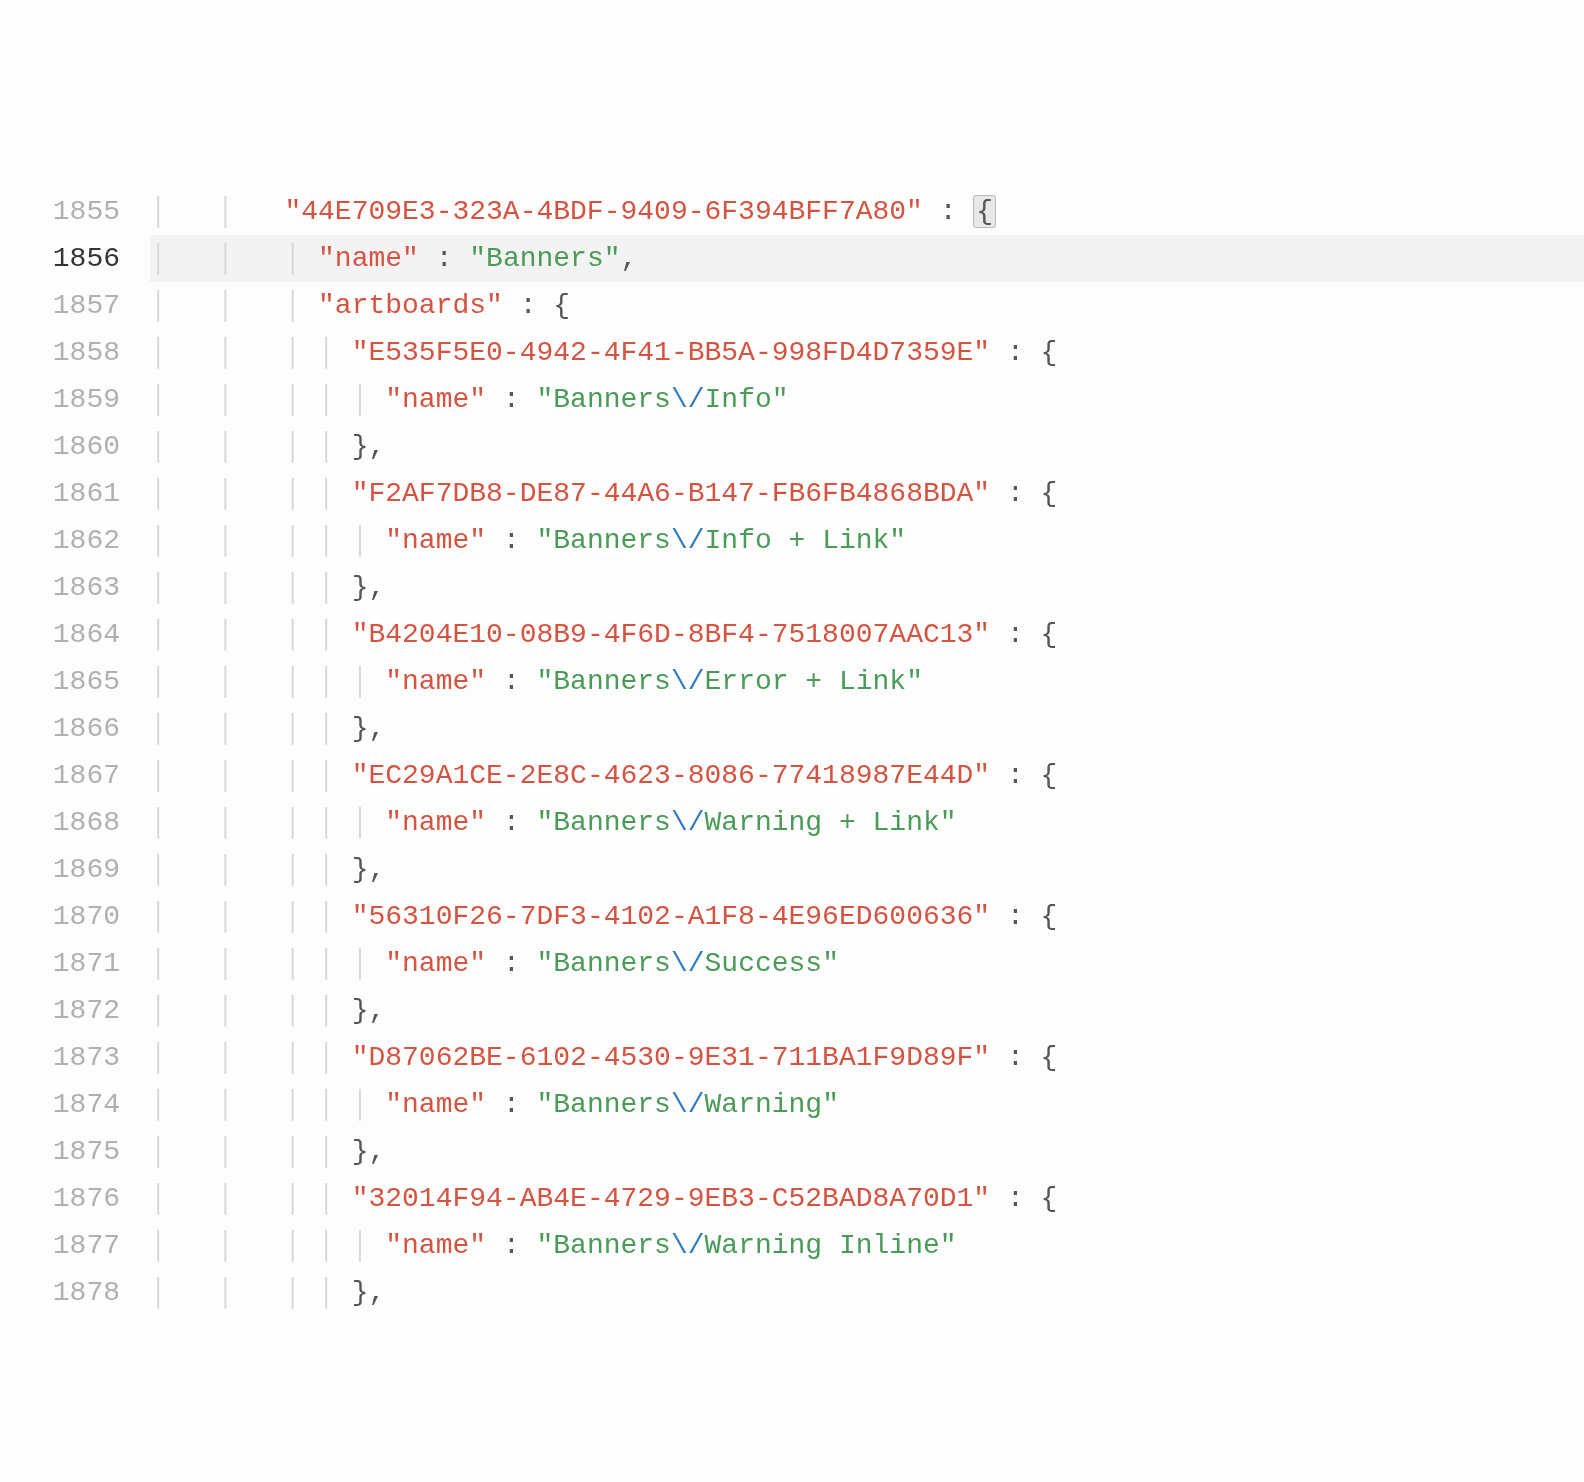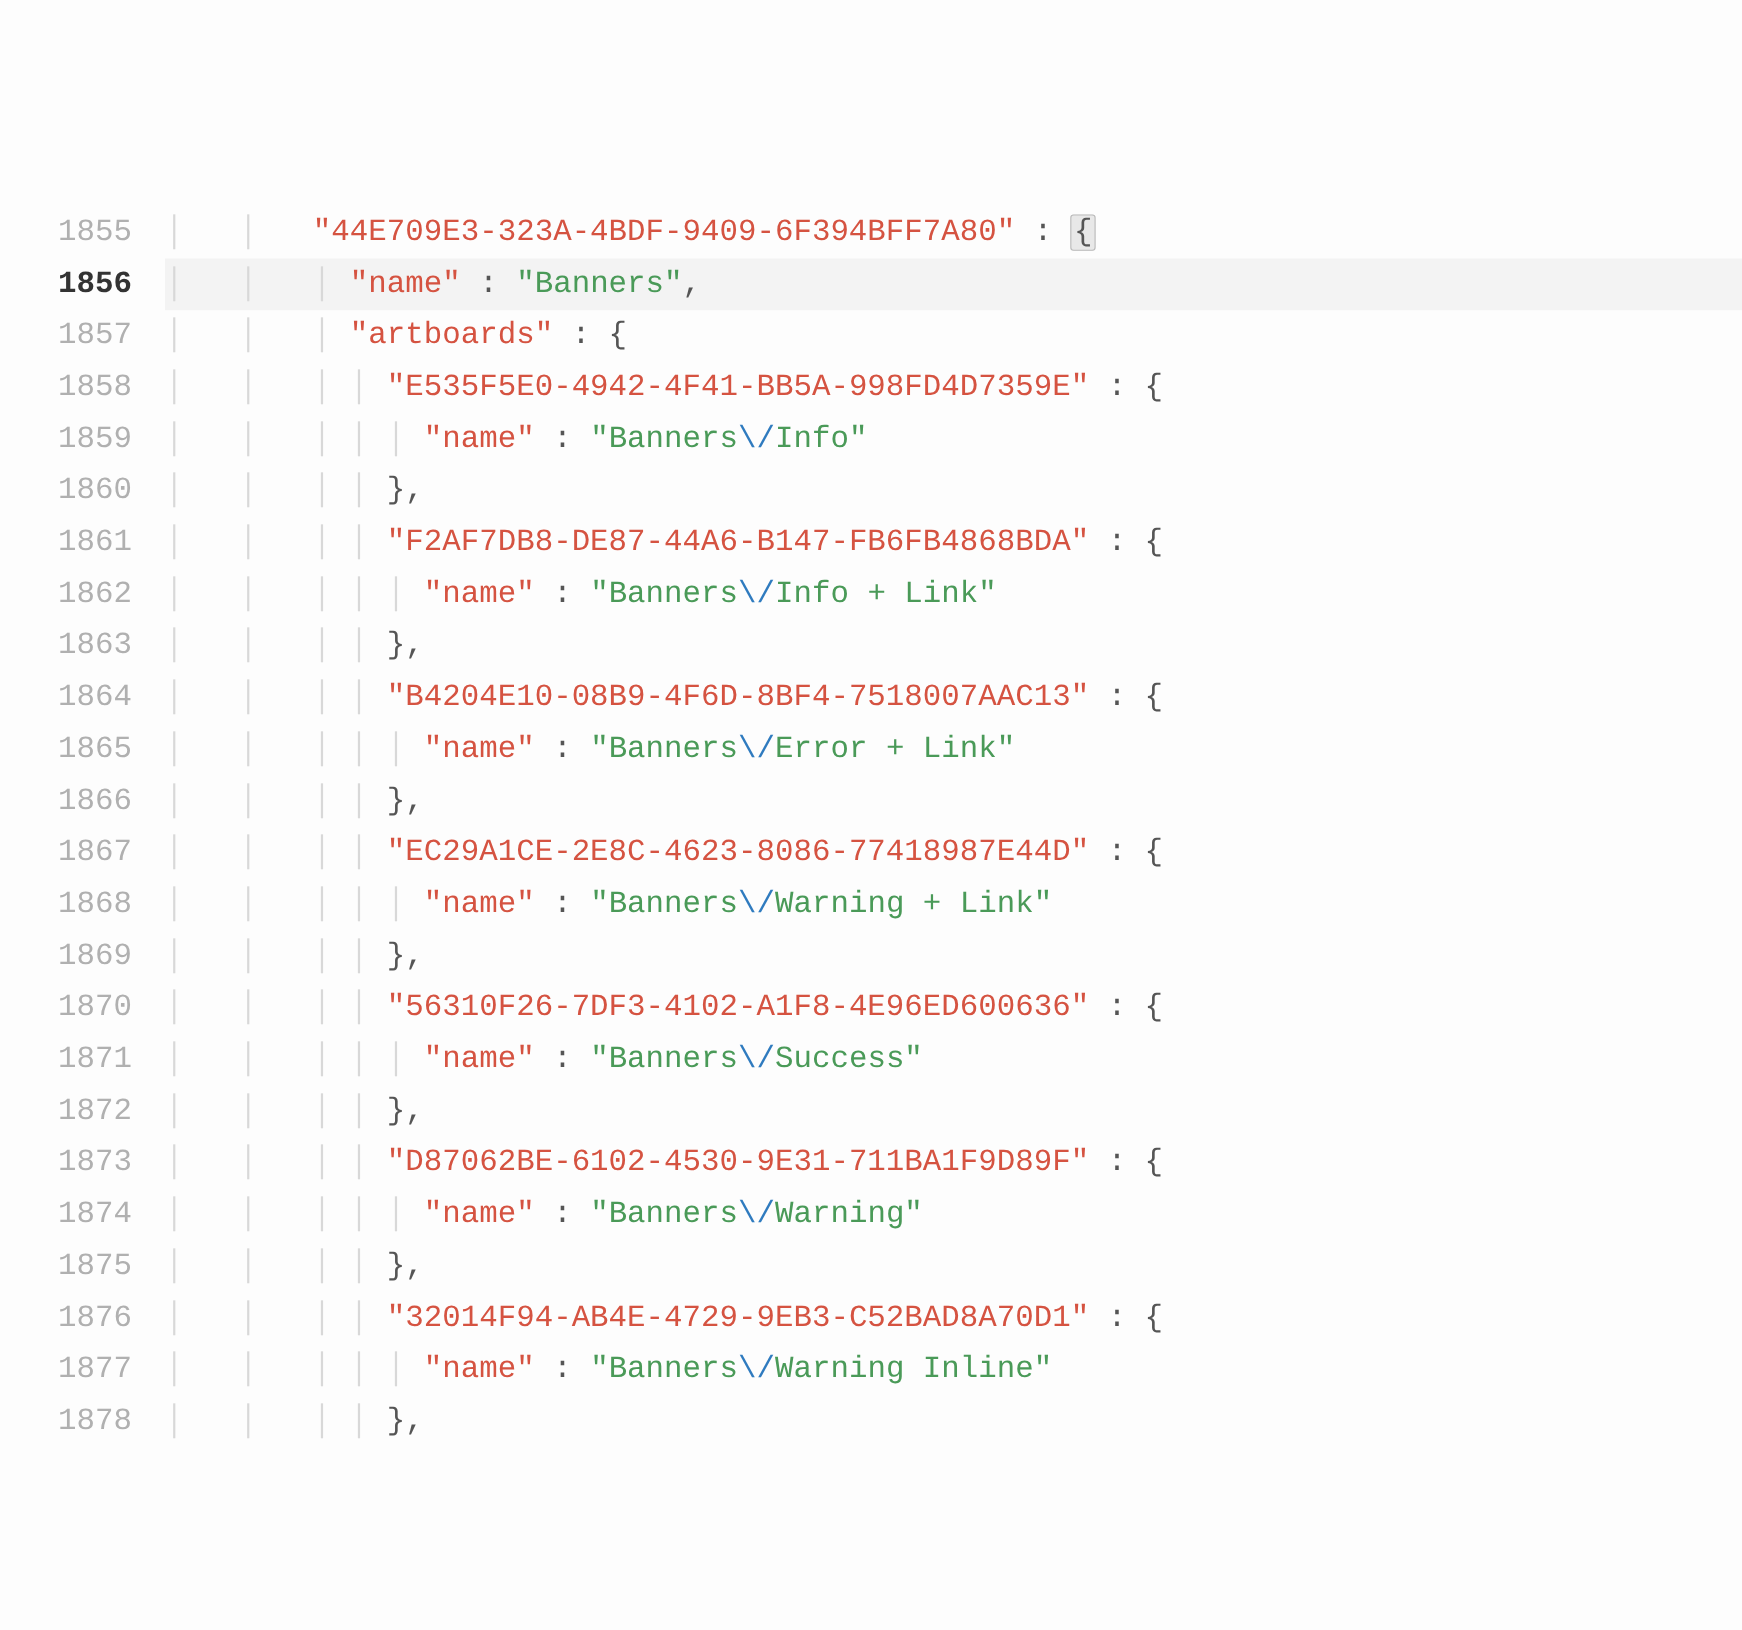--- a/index.html
+++ b/index.html
@@ -25,21 +25,21 @@
     color: #b0b0b0;
     padding-right: 30px;
     user-select: none;
   }
   .gutter .ln {
     height: 47px;
     line-height: 47px;
   }
   .gutter .ln.active {
     color: #333;
-    font-weight: 700;
+    font-weight: 400;
   }
   .code {
     flex: 1;
     position: relative;
   }
   .code-line {
     height: 47px;
     line-height: 47px;
     padding-left: 0;
     white-space: pre;

